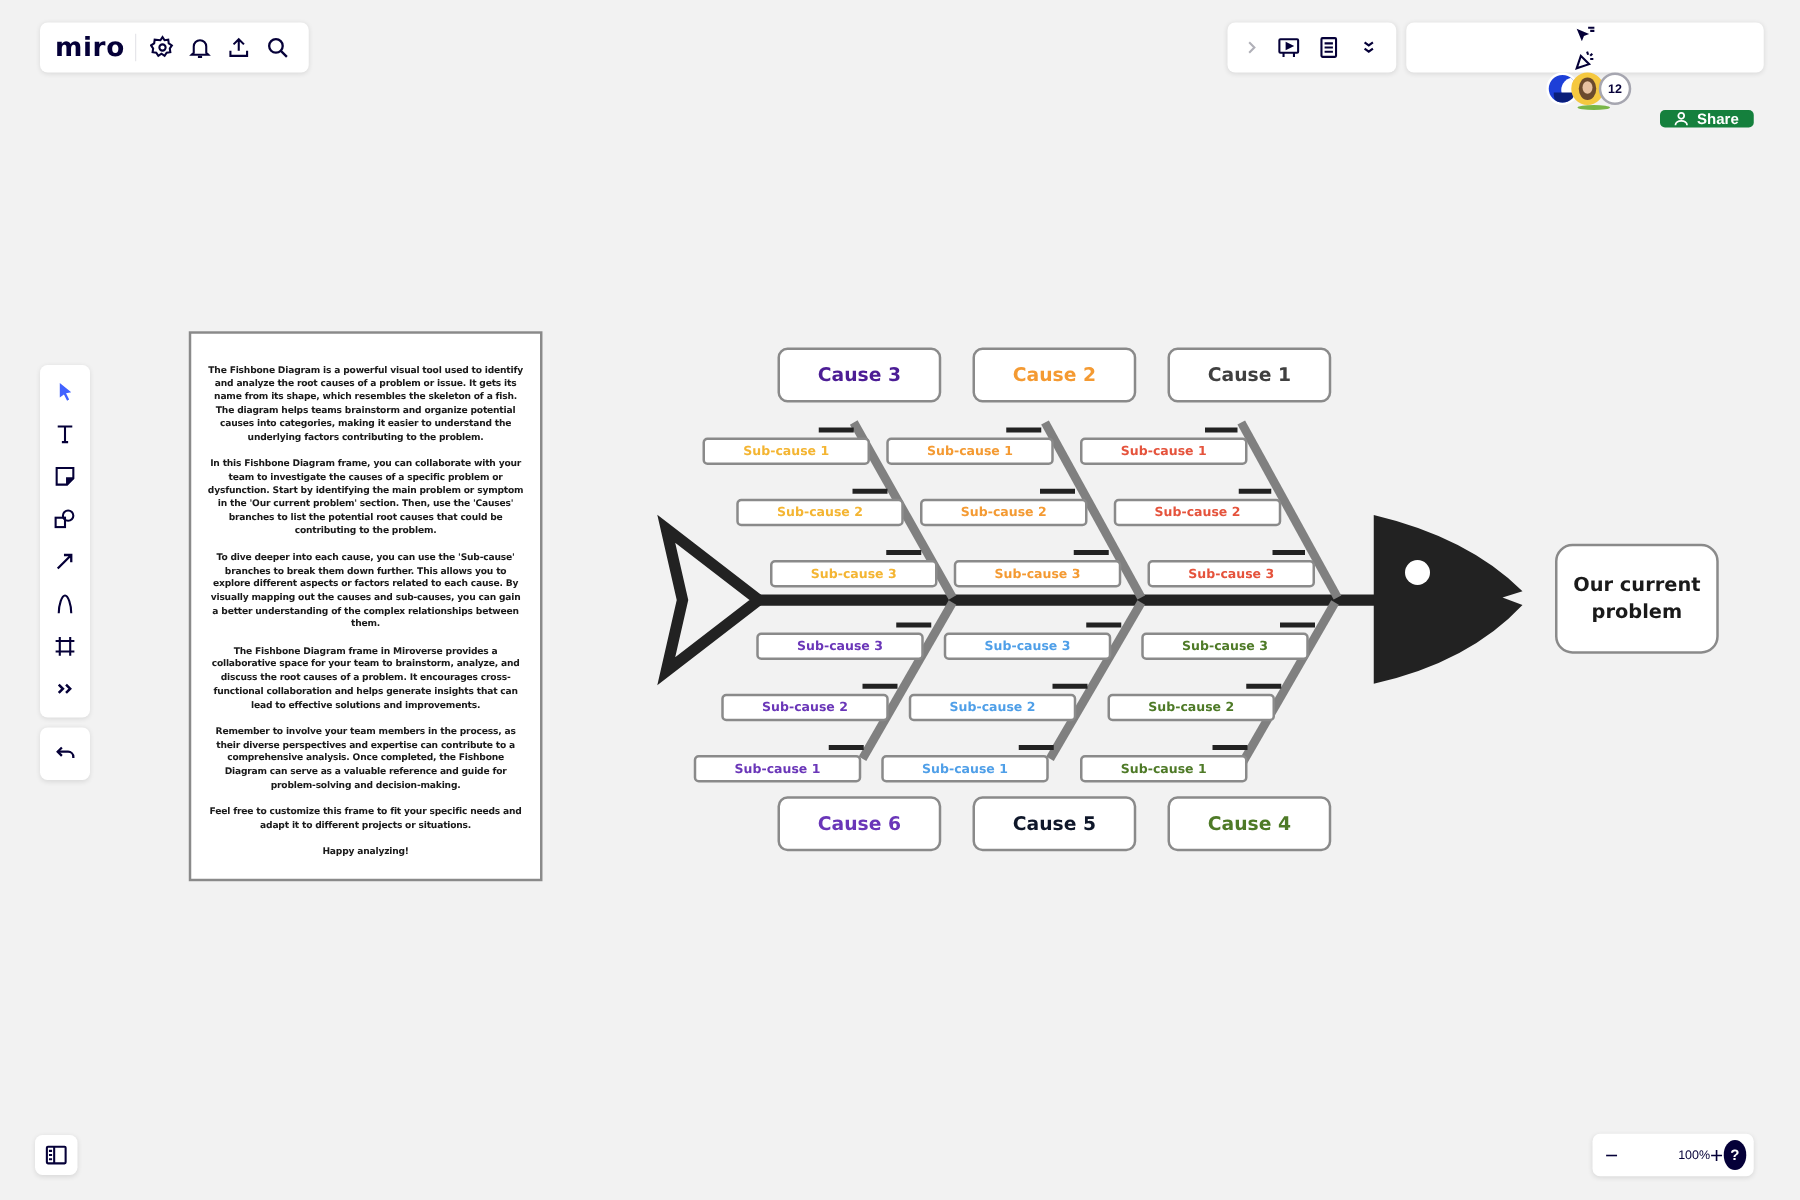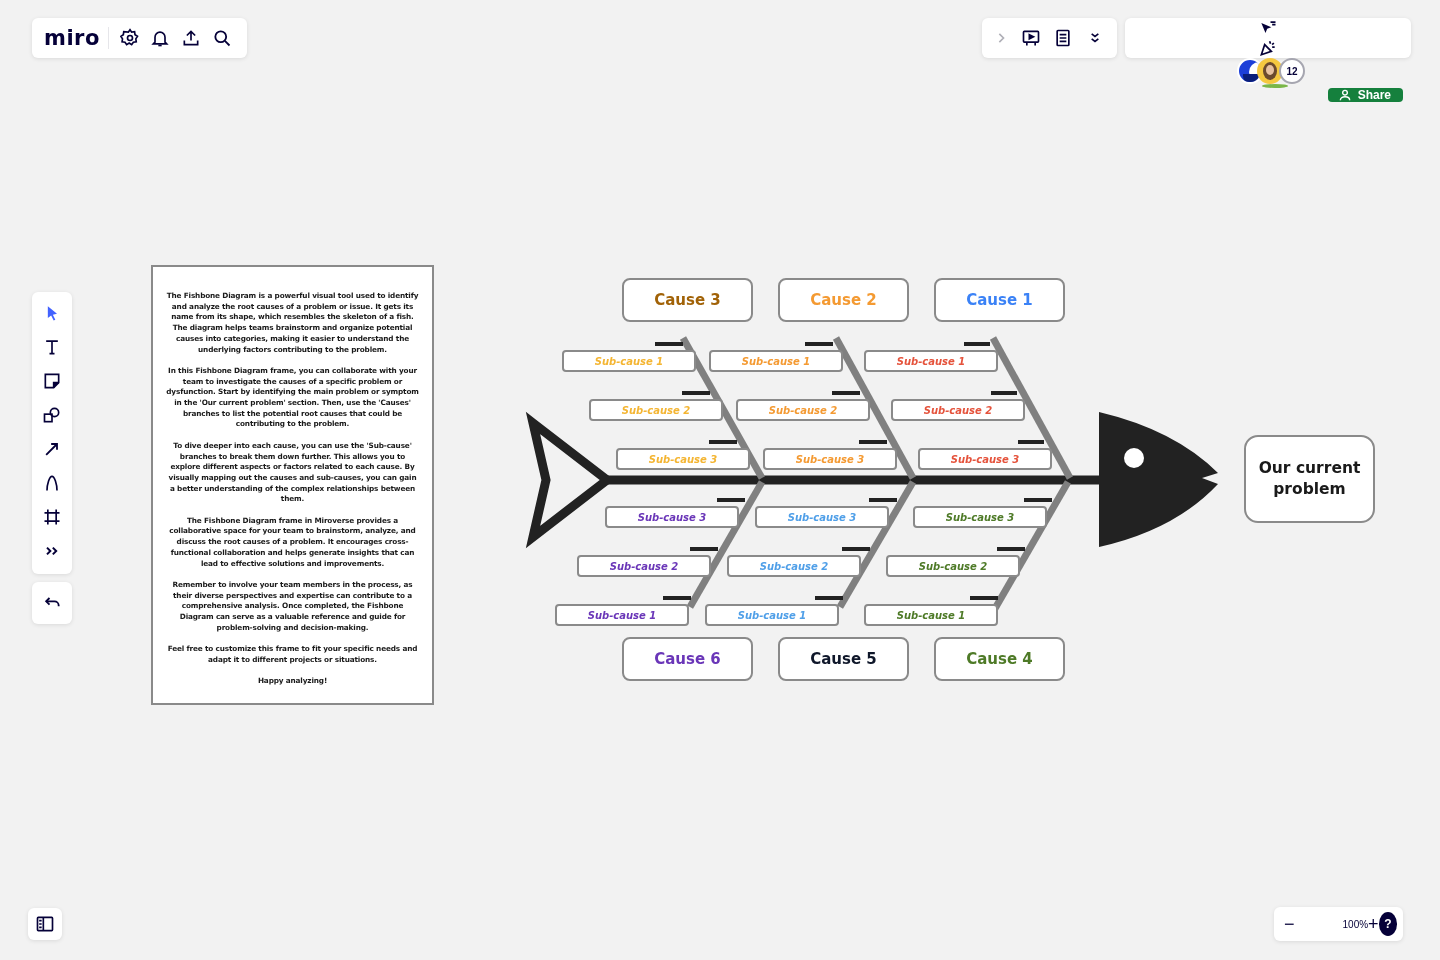--- a/index.html
+++ b/index.html
@@ -34,21 +34,21 @@
     .help { width: 24px; height: 24px; border-radius: 50%; background: #050038; color: #fff; font-weight: bold; font-size: 12px; display: flex; align-items: center; justify-content: center; }
 
     
     #info-frame { position: absolute; left: 151px; top: 265px; width: 283px; height: 440px; background: #fff; border: 2px solid #8a8a8a; padding: 24px 12px 0 12px; }
     #info-frame p { font-family: "DejaVu Sans", sans-serif; font-size: 7.3px; font-weight: bold; line-height: 10.7px; text-align: center; color: #1a1a1a; margin-bottom: 10.7px; letter-spacing: -0.15px; }
 
     
     #diagram { position: absolute; left: 0; top: 0; width: 1440px; height: 960px; pointer-events: none; }
     .box { position: absolute; background: #fff; border: 2px solid #8a8a8a; display: flex; align-items: center; justify-content: center; font-family: "DejaVu Sans", sans-serif; font-weight: bold; }
     .cause { width: 131px; height: 44px; border-radius: 8px; font-size: 15px; }
-    .sub { width: 134px; height: 22px; border-radius: 4px; font-size: 10px; font-style: italic; }
+    .sub { width: 134px; height: 22px; border-radius: 4px; font-size: 10px; }
     .problem { left: 1244px; top: 435px; width: 131px; height: 88px; border-radius: 14px; font-size: 15.5px; line-height: 21px; text-align: center; color: #1a1a1a; }
   </style>
 </head>
 <body>
 
 <svg id="diagram" viewBox="0 0 1440 960" xmlns="http://www.w3.org/2000/svg">
 
   <path d="M533 423 L607 480 L533 537 L546 480 Z" fill="none" stroke="#222" stroke-width="9" stroke-linejoin="miter"></path>
 
   <line x1="604" y1="480" x2="1102" y2="480" stroke="#222" stroke-width="9"></line>
@@ -252,23 +252,23 @@
 <div id="info-frame">
   <p>The Fishbone Diagram is a powerful visual tool used to identify and analyze the root causes of a problem or issue. It gets its name from its shape, which resembles the skeleton of a fish. The diagram helps teams brainstorm and organize potential causes into categories, making it easier to understand the underlying factors contributing to the problem.</p>
   <p>In this Fishbone Diagram frame, you can collaborate with your team to investigate the causes of a specific problem or dysfunction. Start by identifying the main problem or symptom in the 'Our current problem' section. Then, use the 'Causes' branches to list the potential root causes that could be contributing to the problem.</p>
   <p>To dive deeper into each cause, you can use the 'Sub-cause' branches to break them down further. This allows you to explore different aspects or factors related to each cause. By visually mapping out the causes and sub-causes, you can gain a better understanding of the complex relationships between them.</p>
   <p>The Fishbone Diagram frame in Miroverse provides a collaborative space for your team to brainstorm, analyze, and discuss the root causes of a problem. It encourages cross-functional collaboration and helps generate insights that can lead to effective solutions and improvements.</p>
   <p>Remember to involve your team members in the process, as their diverse perspectives and expertise can contribute to a comprehensive analysis. Once completed, the Fishbone Diagram can serve as a valuable reference and guide for problem-solving and decision-making.</p>
   <p>Feel free to customize this frame to fit your specific needs and adapt it to different projects or situations.</p>
   <p>Happy analyzing!</p>
 </div>
 
-<div class="box cause" style="left:622px;top:278px;color:#a16207;">Cause 3</div>
+<div class="box cause" style="left:622px;top:278px;color:#4c1d95;">Cause 3</div>
 <div class="box cause" style="left:778px;top:278px;color:#f49a32;">Cause 2</div>
-<div class="box cause" style="left:934px;top:278px;color:#3b82f6;">Cause 1</div>
+<div class="box cause" style="left:934px;top:278px;color:#404040;">Cause 1</div>
 
 <div class="box sub" style="left:562px;top:350px;color:#f4b532;">Sub-cause 1</div>
 <div class="box sub" style="left:589px;top:399px;color:#f4b532;">Sub-cause 2</div>
 <div class="box sub" style="left:616px;top:448px;color:#f4b532;">Sub-cause 3</div>
 
 <div class="box sub" style="left:709px;top:350px;color:#f49a32;">Sub-cause 1</div>
 <div class="box sub" style="left:736px;top:399px;color:#f49a32;">Sub-cause 2</div>
 <div class="box sub" style="left:763px;top:448px;color:#f49a32;">Sub-cause 3</div>
 
 <div class="box sub" style="left:864px;top:350px;color:#e5533c;">Sub-cause 1</div>

